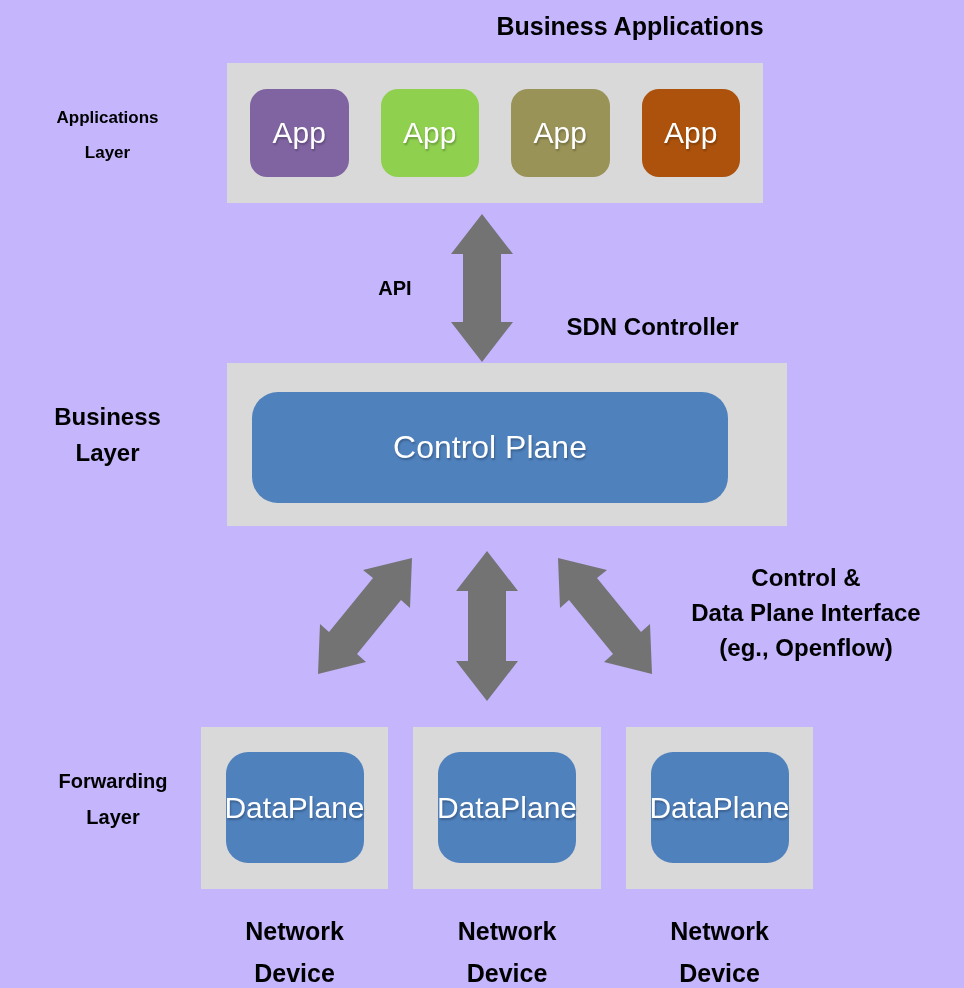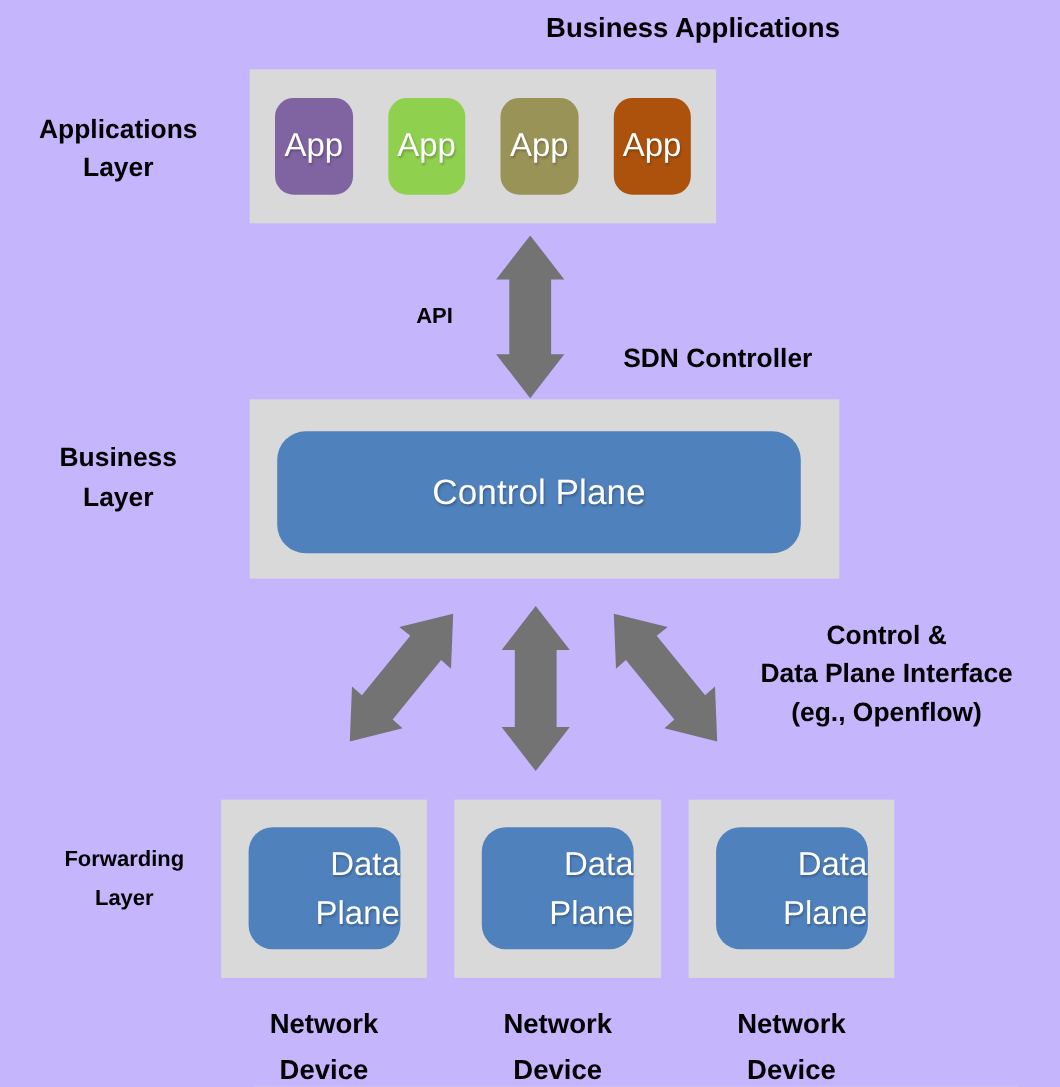--- a/index.html
+++ b/index.html
@@ -2,38 +2,38 @@
 <html><head>
 <meta charset="utf-8">
 <style>
   html,body{margin:0;padding:0;}
   body{font-family:"Liberation Sans", sans-serif;}
   #page{position:relative;width:964px;height:988px;overflow:hidden;}
   .lbl{position:absolute;color:#000;font-weight:bold;text-align:center;}
   .lbl div{white-space:nowrap;}
   .panel{position:absolute;background:#D9D9D9;}
   
-  #apps-panel{left:227px;top:63px;width:424px;height:140px;display:flex;align-items:center;justify-content:space-between;padding:14px 23px;box-sizing:border-box;gap:32px;}
+  #apps-panel{left:227px;top:63px;width:536px;height:140px;display:flex;align-items:center;justify-content:space-between;padding:14px 23px;box-sizing:border-box;gap:32px;}
   .app-box{width:113px;height:88px;border-radius:17px;display:flex;align-items:center;justify-content:center;color:#fff;font-size:30px;text-shadow:1px 2px 2px rgba(0,0,0,0.25);}
   #title{left:440px;top:12px;width:380px;font-size:25px;}
-  #apps-layer-label{left:0;top:100px;width:215px;font-size:24px;line-height:35px;}
+  #apps-layer-label{left:0;top:100px;width:215px;font-size:17px;line-height:35px;}
   
   #api-label{left:330px;top:277px;width:130px;font-size:20px;}
   #sdn-label{left:530px;top:313px;width:245px;font-size:24px;}
   
-  #control-panel{left:227px;top:363px;width:536px;height:163px;}
+  #control-panel{left:227px;top:363px;width:536px;height:163px;padding-left:24px;}
   #control-plane-box{position:absolute;left:25px;top:29px;width:476px;height:111px;border-radius:26px;display:flex;align-items:center;justify-content:center;color:#fff;font-size:32px;text-shadow:1px 2px 2px rgba(0,0,0,0.25);}
   #control-layer-label{left:0;top:399px;width:215px;font-size:24px;line-height:36px;}
   #cdpi-label{left:645px;top:560px;width:322px;font-size:24px;line-height:35px;}
   
   .fwd-panel{top:727px;width:187px;height:162px;}
   #fwd-panel-0{left:201px;}
   #fwd-panel-1{left:413px;width:188px;}
   #fwd-panel-2{left:626px;}
-  .data-plane-box{margin:25px auto 0;width:138px;height:111px;border-radius:22px;display:flex;flex-direction:column;align-items:flex-end;justify-content:center;color:#fff;font-size:30px;line-height:45px;text-shadow:1px 2px 2px rgba(0,0,0,0.25);}
+  .data-plane-box{margin:25px auto 0;width:138px;height:111px;border-radius:22px;display:flex;flex-direction:row;align-items:center;justify-content:center;color:#fff;font-size:30px;line-height:45px;text-shadow:1px 2px 2px rgba(0,0,0,0.25);}
   #fwd-layer-label{left:2px;top:763px;width:222px;font-size:20px;line-height:36px;}
   .nd-label{top:910px;font-size:25px;line-height:42px;}
   #nd-0{left:201px;width:187px;}
   #nd-1{left:413px;width:188px;}
   #nd-2{left:626px;width:187px;}
   #arrows{position:absolute;left:0;top:0;pointer-events:none;}
 </style>
 </head>
 <body>
 

